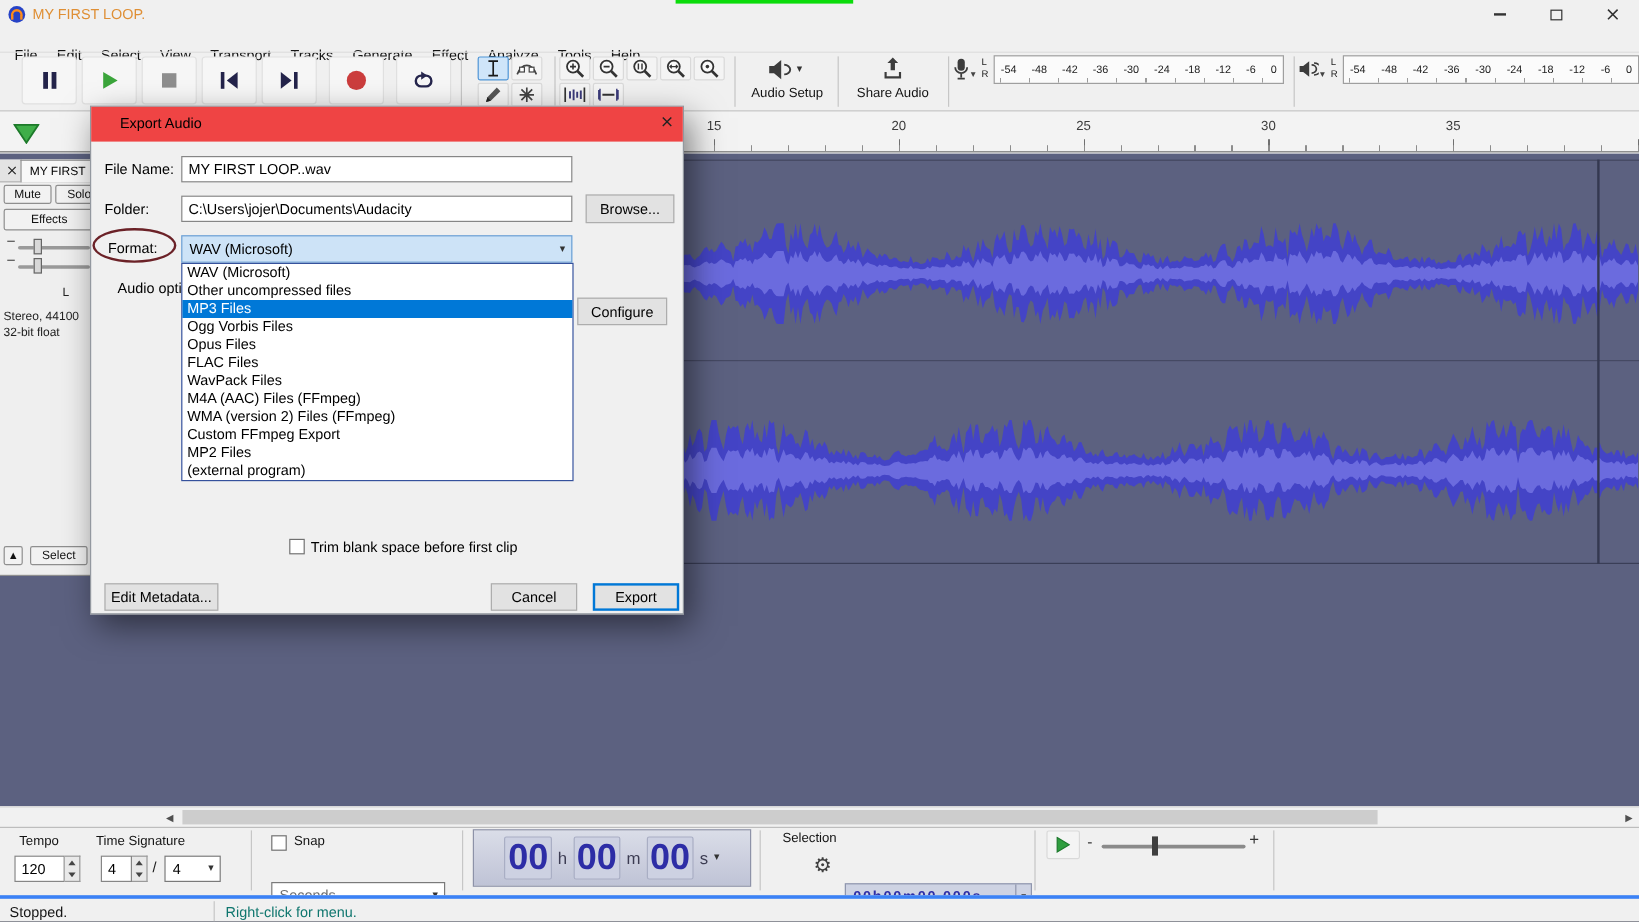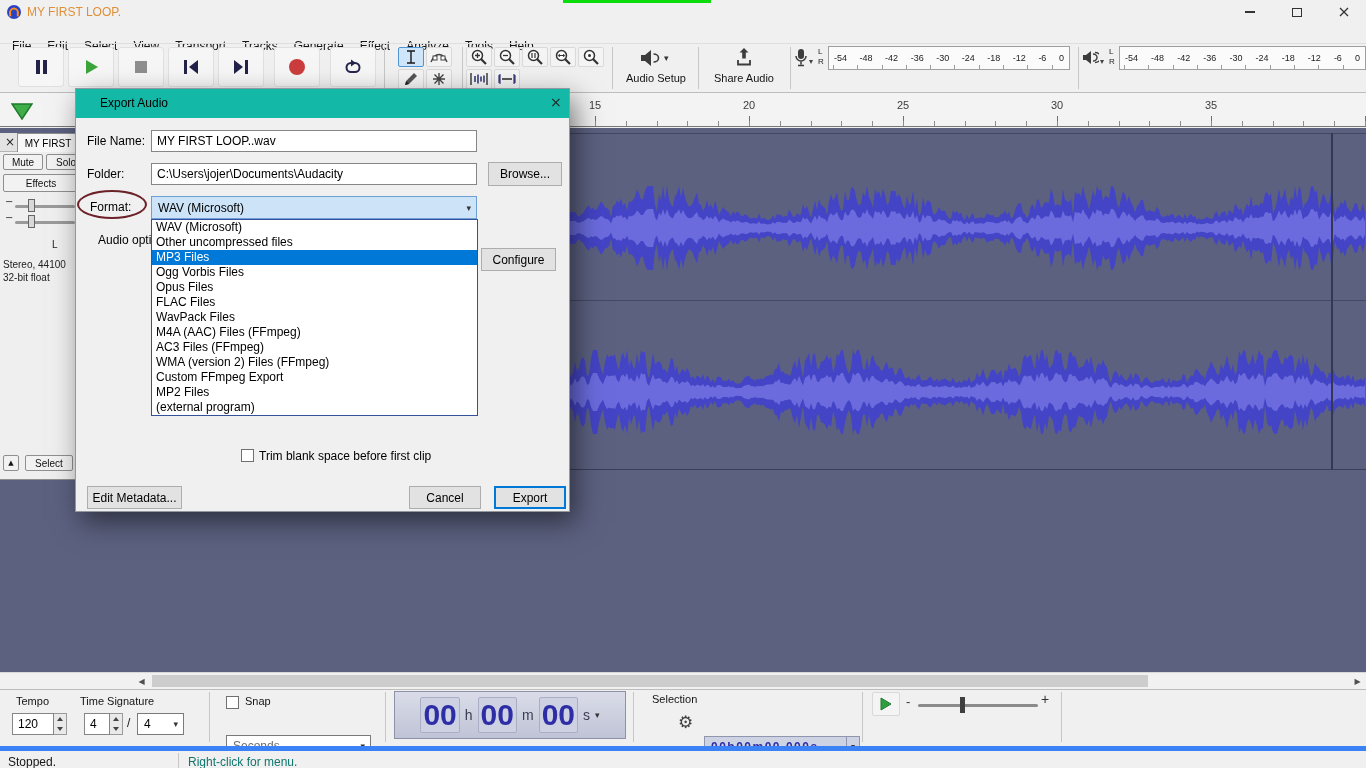--- a/index.html
+++ b/index.html
@@ -377,28 +377,28 @@
   <div class="a tool" style="left:872px;top:692px;width:28px;height:24px">
       <svg width="12" height="14">
         <polygon points="1,1 11,7 1,13" fill="#2f9e3f" stroke="#1e7a2e"></polygon>
       </svg>
     </div>
   <span class="a" style="left:906px;top:694px;font-size:13px;color:#333">-</span>
   <div class="a" style="left:918px;top:704px;width:120px;height:3px;background:#8a8a8a;border-radius:2px"></div>
   <div class="a" style="left:960px;top:697px;width:5px;height:16px;background:#3f3f3f"></div>
   <span class="a" style="left:1041px;top:691px;font-size:14px;color:#333">+</span>
 
-  <div class="a" style="left:0;top:746px;width:1366px;height:22px;background:#f0f0f0;border-top:5px solid #3b82f6">
+  <div class="a" style="left:0;top:746px;width:1366px;height:22px;background:#f0f0f0;border-top:3px solid #3b82f6">
     <span class="a" style="left:8px;top:4px;font-size:12px;color:#141414">Stopped.</span>
     <div class="a vsep" style="left:178px;top:2px;height:17px"></div>
     <span class="a" style="left:188px;top:4px;font-size:12px;color:#0f766e">Right-click for menu.</span>
   </div>
 
   <div class="a" style="left:75px;top:88px;width:495px;height:424px;background:#f0f0f0;border:1px solid #93989f;box-shadow:6px 10px 26px rgba(0,0,0,.5);z-index:100">
-    <div class="a" style="left:0;top:0;width:493px;height:29px;background:#14b8a6">
+    <div class="a" style="left:0;top:0;width:493px;height:29px;background:#ef4444">
       <span class="a" style="left:24px;top:7px;font-size:12px;color:#000">Export Audio</span>
       <span class="a sym" style="left:474px;top:5px;font-size:14px;color:#222">×</span>
     </div>
 
     <span class="a dlabel" style="left:11px;top:45px">File Name:</span>
     <input class="a win-input" style="left: 75px; top: 41px; width: 326px; height: 22px;" value="MY FIRST LOOP..wav">
 
     <span class="a dlabel" style="left:11px;top:78px">Folder:</span>
     <input class="a win-input" style="left: 75px; top: 74px; width: 326px; height: 22px;" value="C:\Users\jojer\Documents\Audacity">
     <div class="a win-btn" style="left:412px;top:73px;width:74px;height:24px">Browse...</div>
@@ -414,21 +414,20 @@
 
     <div class="a list" style="left:75px;top:130px;width:327px;z-index:50">
       <div class="list-item">WAV (Microsoft)</div>
       <div class="list-item">Other uncompressed files</div>
       <div class="list-item sel">MP3 Files</div>
       <div class="list-item">Ogg Vorbis Files</div>
       <div class="list-item">Opus Files</div>
       <div class="list-item">FLAC Files</div>
       <div class="list-item">WavPack Files</div>
       <div class="list-item">M4A (AAC) Files (FFmpeg)</div>
-      <div class="list-item">AC3 Files (FFmpeg)</div>
       <div class="list-item">WMA (version 2) Files (FFmpeg)</div>
       <div class="list-item">Custom FFmpeg Export</div>
       <div class="list-item">MP2 Files</div>
       <div class="list-item">(external program)</div>
     </div>
 
     <div class="a win-btn" style="left:405px;top:159px;width:75px;height:23px">Configure</div>
 
     <div class="a cb" style="left:165px;top:360px"></div>
     <span class="a dlabel" style="left:183px;top:360px">Trim blank space before first clip</span>

